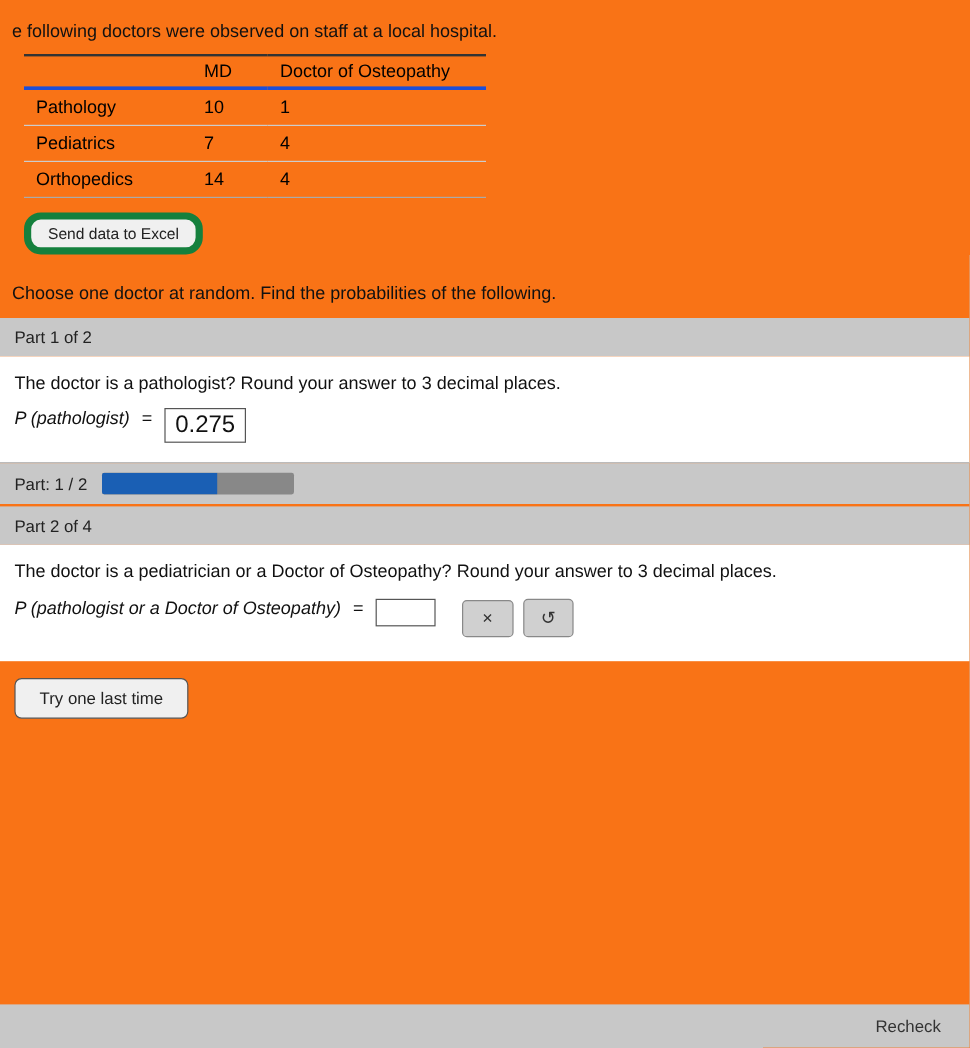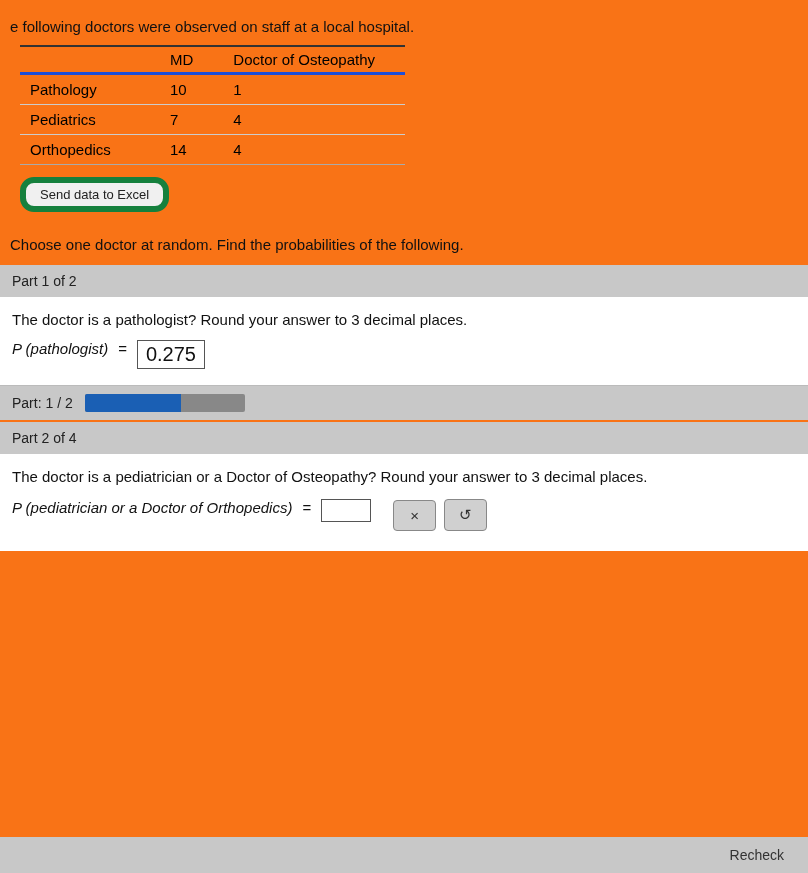--- a/index.html
+++ b/index.html
@@ -305,30 +305,31 @@
   <div class="part-header">
     <span>Part 2 of 4</span>
   </div>
 
   
   <div class="part2-content">
     <div class="part2-question">
       <span>The doctor is a pediatrician or a Doctor of Osteopathy? Round your answer to 3 decimal places.</span>
     </div>
     <div class="formula-line">
-      <span class="formula-label italic">P (pediatrician or a Doctor of Orthopedics)</span>
+      <span class="formula-label italic">P (pathologist or a Doctor of Osteopathy)</span>
       <span class="equals">=</span>
       <input class="answer-input" type="text" value="" style="">
       <div class="action-buttons">
         <button class="btn-x">×</button>
         <button class="btn-undo">↺</button>
       </div>
     </div>
   </div>
 
   
+  <button class="try-again-btn">Try one last time</button>
 
   
   <div class="bottom-bar">
     <span>Recheck</span>
   </div>
 
 </div>
 
 </body></html>

